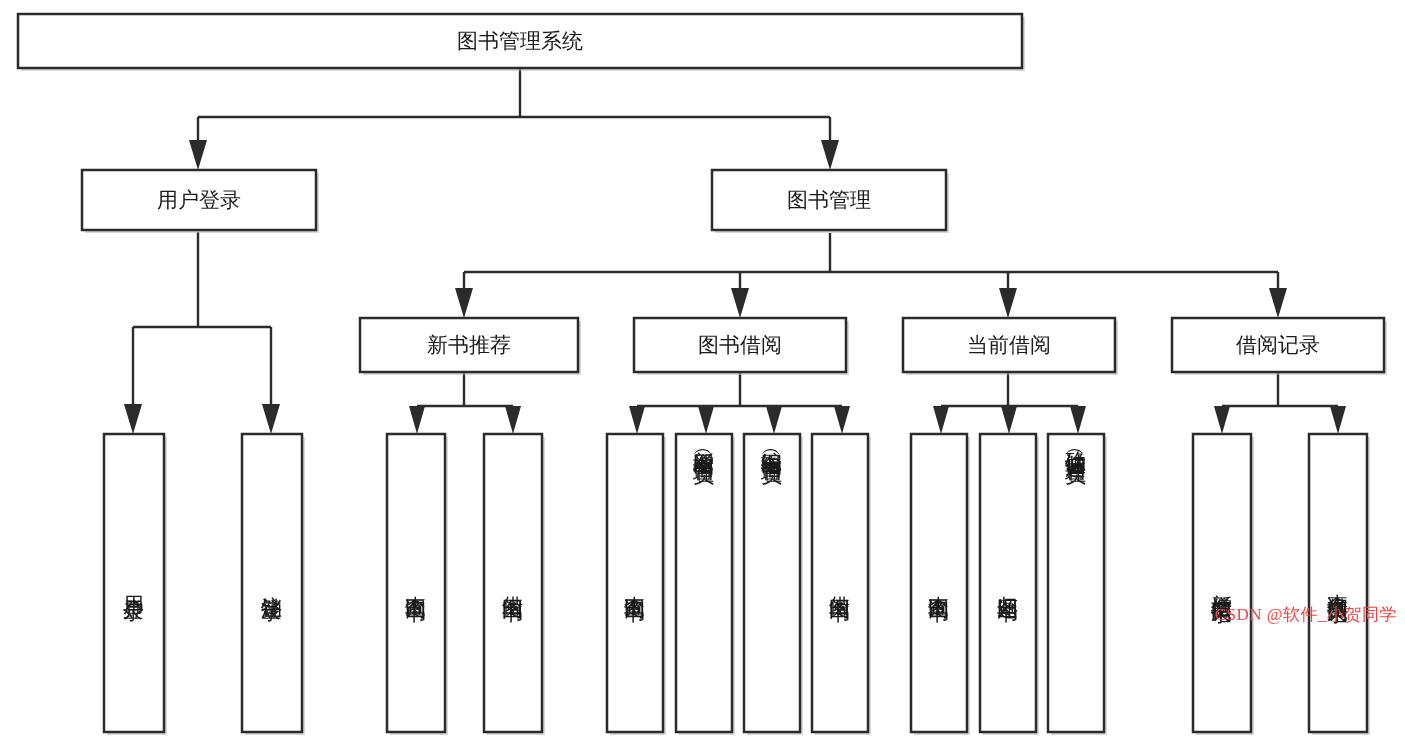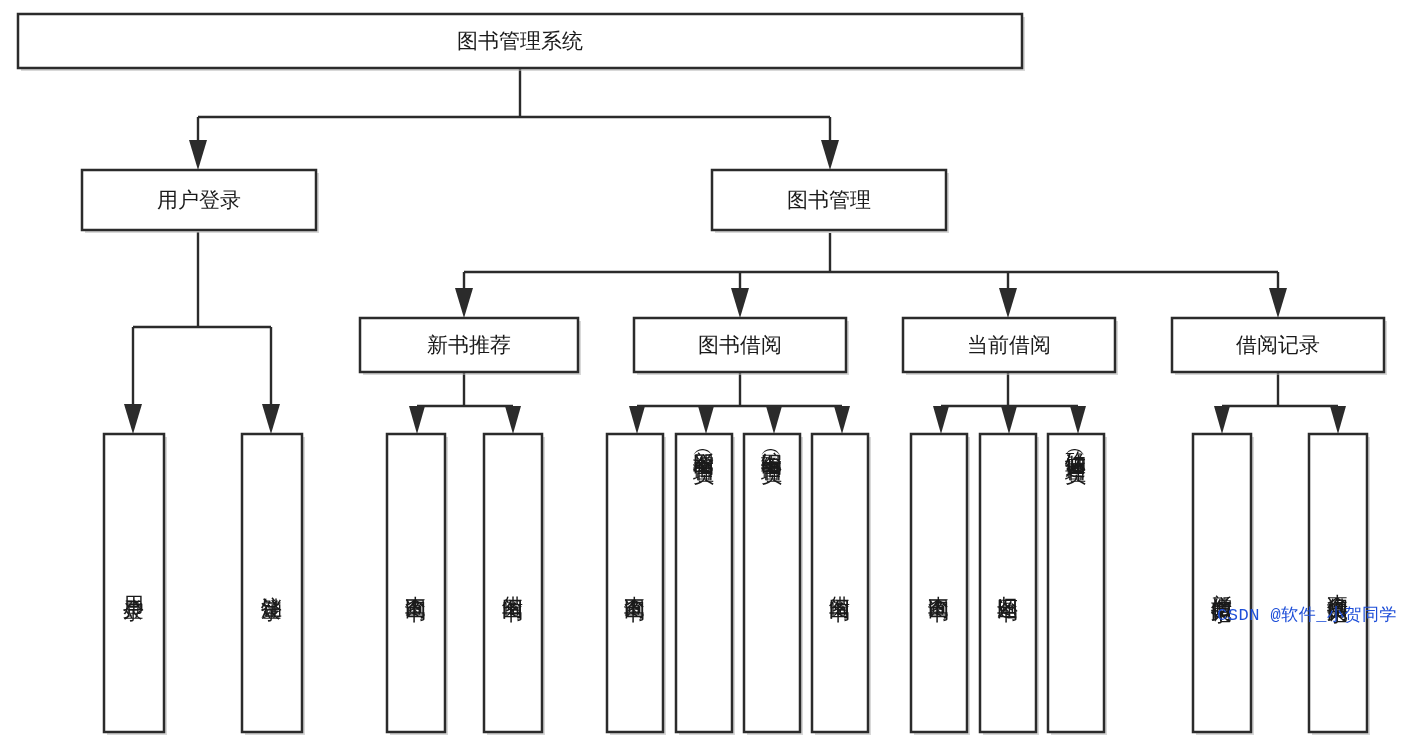--- a/index.html
+++ b/index.html
@@ -65,23 +65,23 @@
     writing-mode: vertical-rl;
     text-orientation: upright;
     letter-spacing: 2px;
     line-height: 1;
     white-space: nowrap;
   }
   .watermark {
     position: absolute;
     right: 8px;
     bottom: 4px;
-    font-family: Liberation Mono, monospace;
+    font-family: Liberation Serif, serif;
     font-size: 17px;
-    color: #1d4ed8;
+    color: #ef4444;
     letter-spacing: 0.5px;
     user-select: none;
   }
 </style>
 </head>
 <body>
 
 <div id="diagram-root">
 
   <svg id="flow" viewBox="0 0 1405 747">

